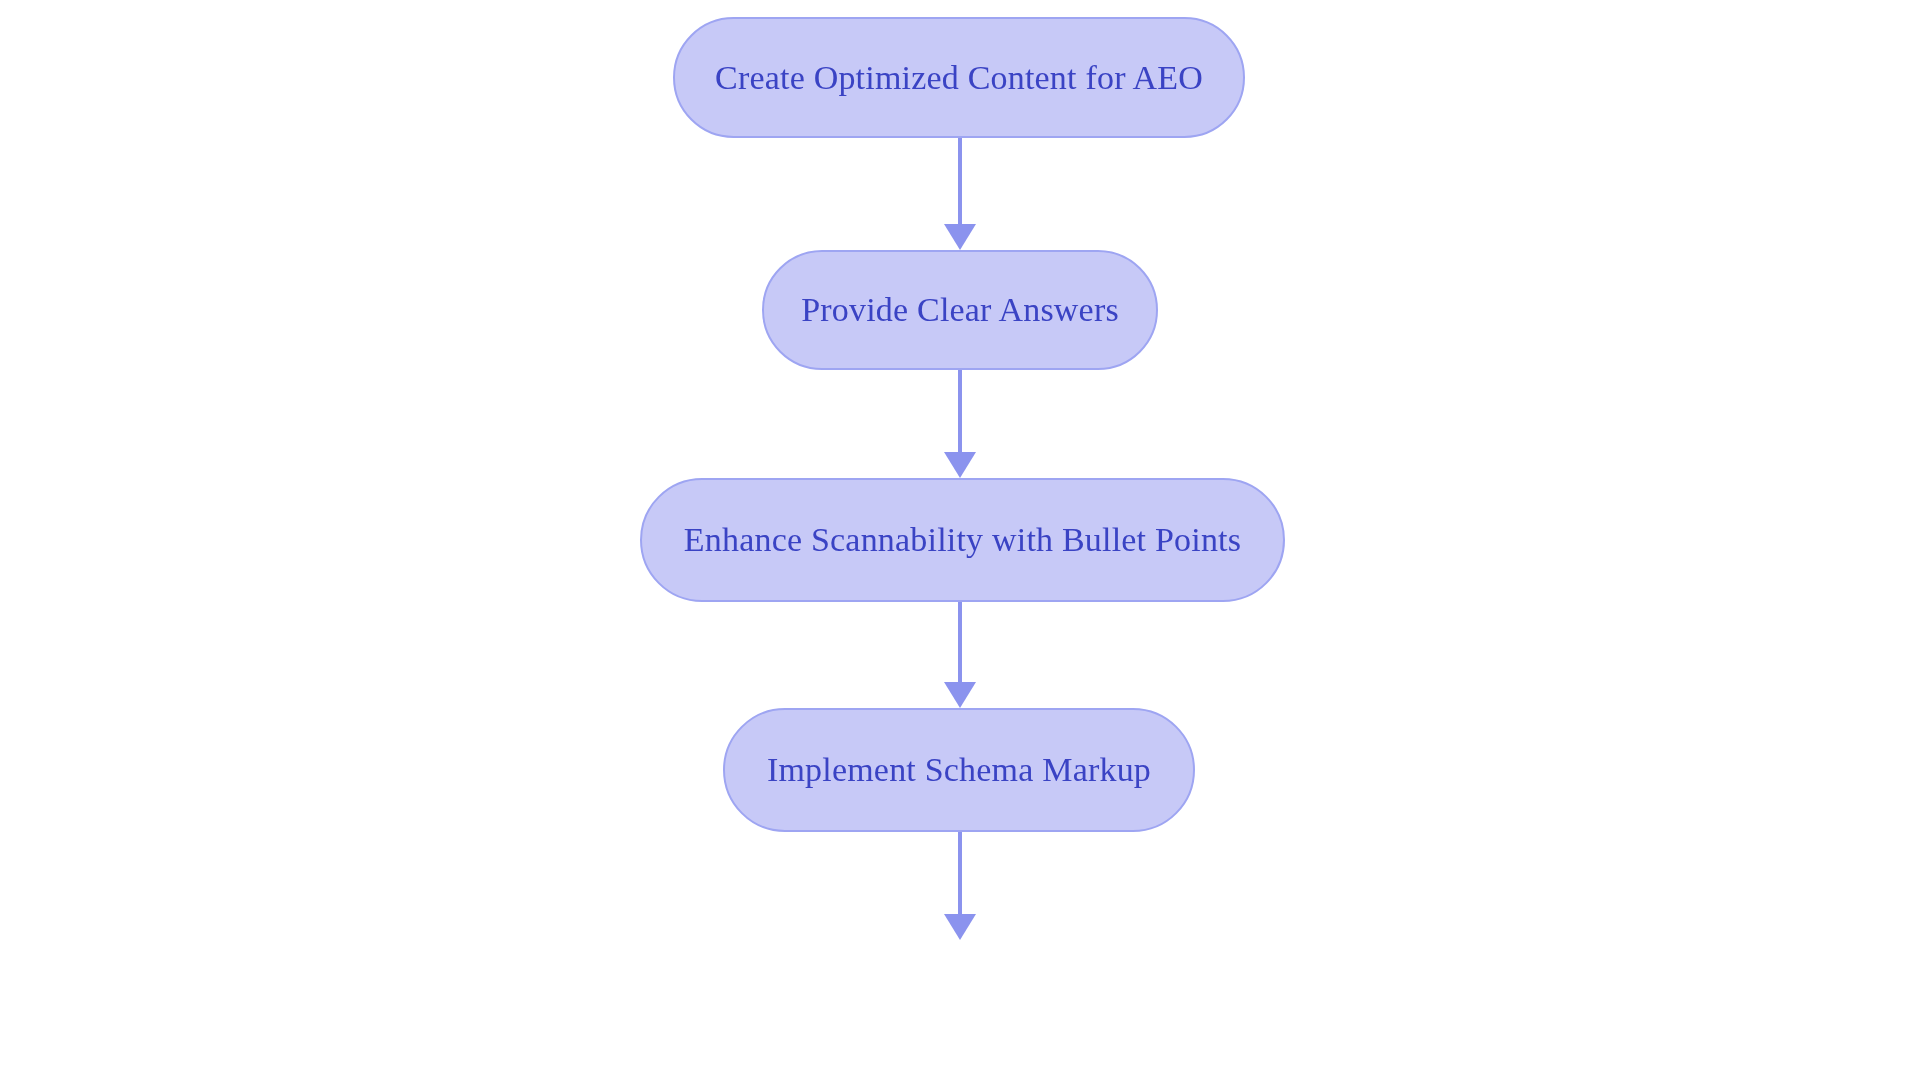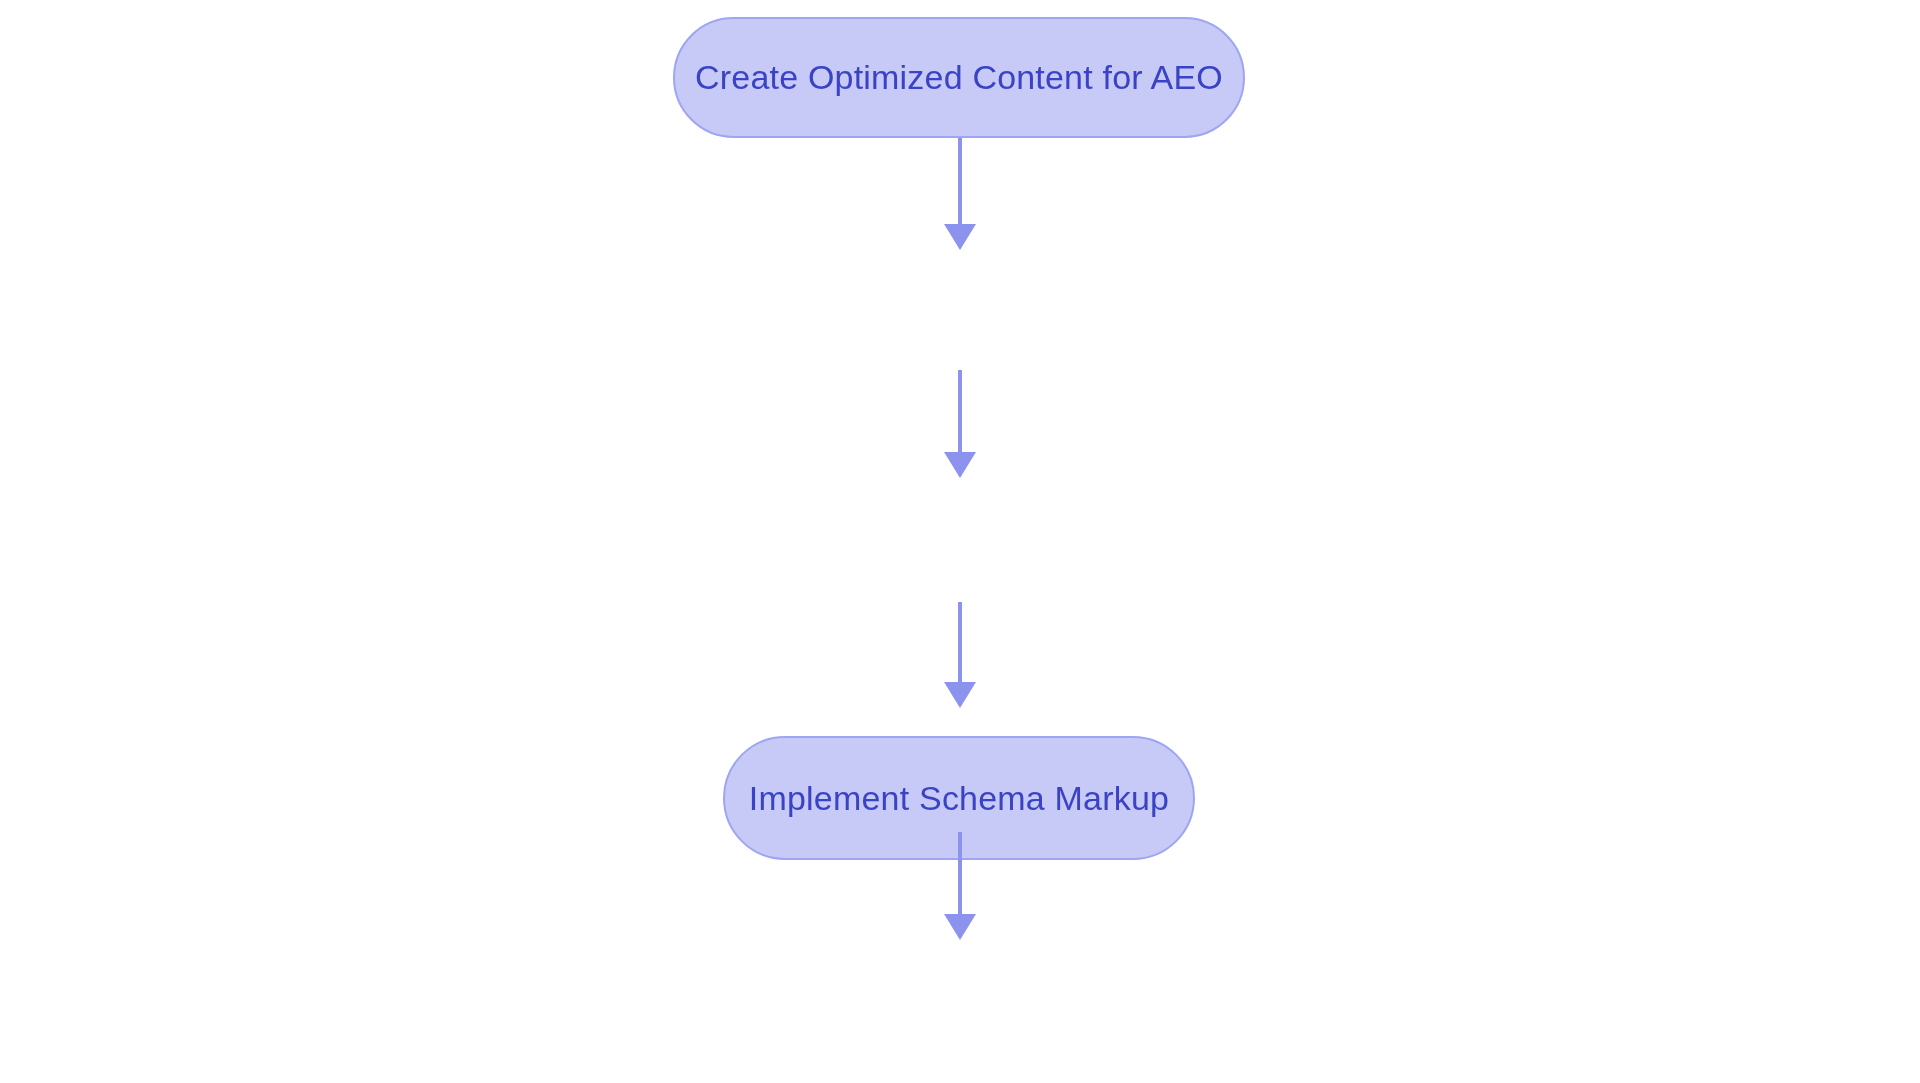--- a/index.html
+++ b/index.html
@@ -10,20 +10,21 @@
     background: var(--background, #ffffff);
     font-family: "Liberation Sans", sans-serif;
     overflow: hidden;
   }
 
   .canvas {
     position: relative;
     width: 1536px;
     height: 1083px;
     background: var(--background, #ffffff);
+    font-family: Liberation Serif, serif;
   }
 
   .flow-node {
     position: absolute;
     display: flex;
     align-items: center;
     justify-content: center;
     background: var(--node-fill, #c7c9f7);
     border: 2px solid var(--node-border, #9ea5f2);
     border-radius: 62px;
@@ -73,33 +74,39 @@
 
   <div class="flow-node" style="left:673px; top:17px; width:572px; height:121px;">
     <span class="node-label">Create Optimized Content for AEO</span>
   </div>
 
   <div class="connector" style="left:944px; top:138px; height:112px;">
     <div class="arrow-shaft"></div>
     <div class="arrowhead"></div>
   </div>
 
+  <div class="flow-node" style="left:762px; top:250px; width:396px; height:120px;">
+    <span class="node-label">Provide Clear Answers</span>
+  </div>
 
   <div class="connector" style="left:944px; top:370px; height:108px;">
     <div class="arrow-shaft"></div>
     <div class="arrowhead"></div>
   </div>
 
+  <div class="flow-node" style="left:640px; top:478px; width:645px; height:124px;">
+    <span class="node-label">Enhance Scannability with Bullet Points</span>
+  </div>
 
   <div class="connector" style="left:944px; top:602px; height:106px;">
     <div class="arrow-shaft"></div>
     <div class="arrowhead"></div>
   </div>
 
-  <div class="flow-node" style="left:723px; top:708px; width:472px; height:124px;margin-top:28px;">
+  <div class="flow-node" style="left:723px; top:708px; width:472px; height:124px;">
     <span class="node-label">Implement Schema Markup</span>
   </div>
 
   <div class="connector" style="left:944px; top:832px; height:108px;">
     <div class="arrow-shaft"></div>
     <div class="arrowhead"></div>
   </div>
 
 
 </div>

